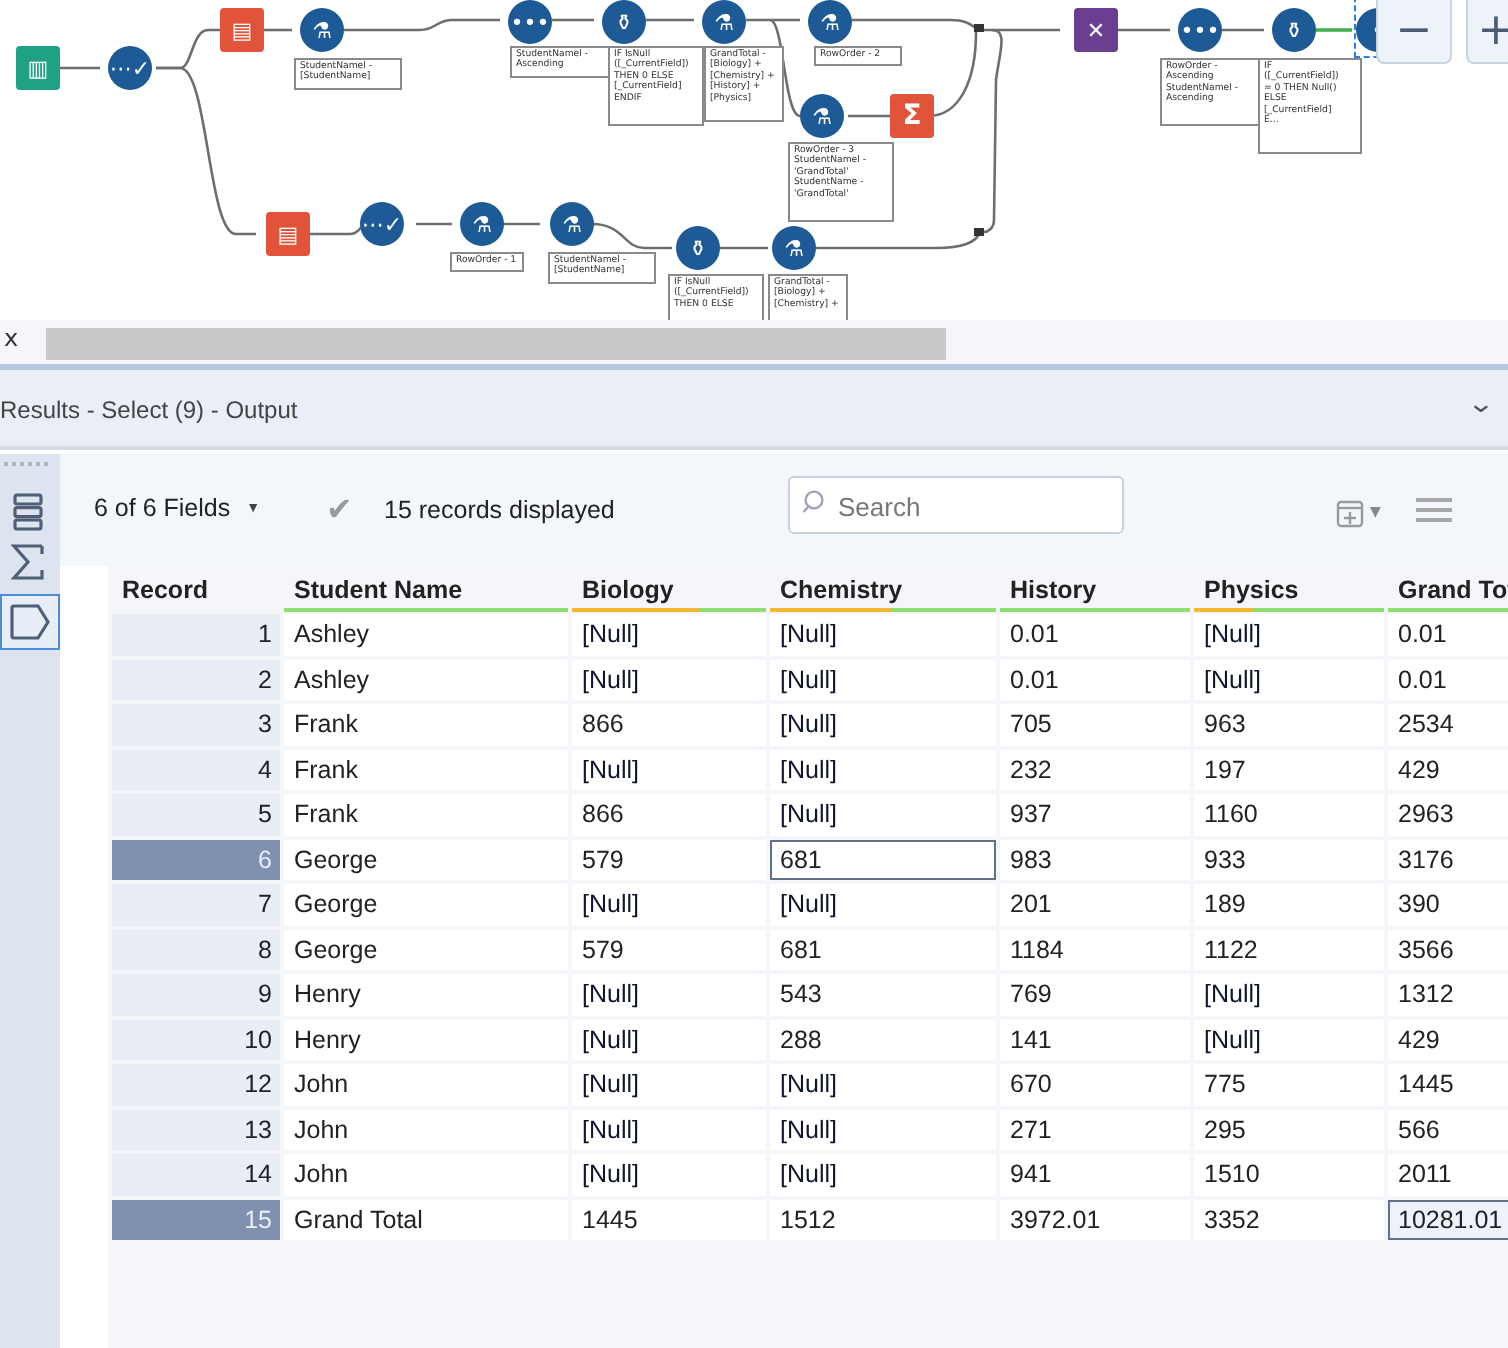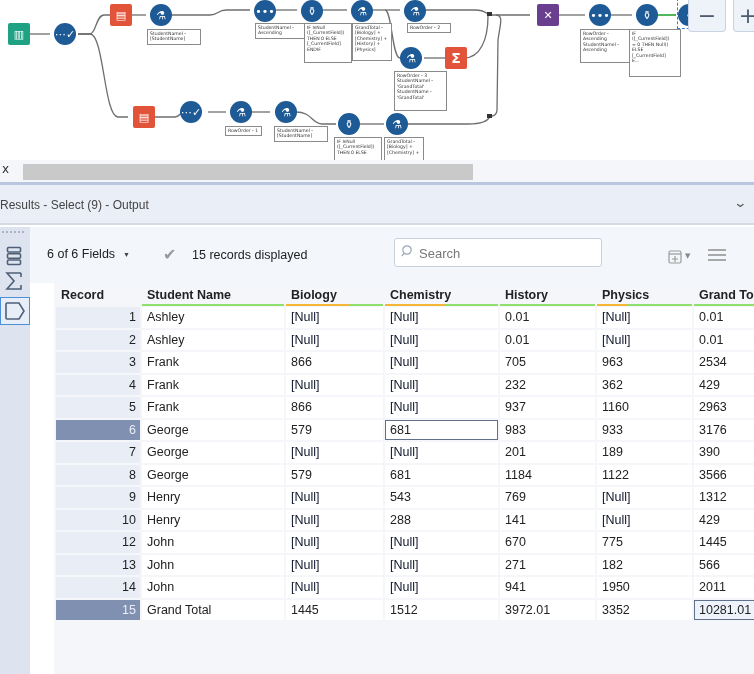--- a/index.html
+++ b/index.html
@@ -36,21 +36,21 @@
   .rail-icon { position: absolute; left: 3px; width: 22px; height: 22px; display: flex; align-items: center; justify-content: center; color: #4f5f78; }
   .rail-icon.active { left: 0; width: 30px; height: 28px; border: 1px solid #4a8fd8; background: #e8eef8; }
   .rail-sep { position: absolute; left: 4px; top: 272px; width: 22px; height: 1px; background: #b9c3d2; }
 
   
   .toolbar { position: absolute; left: 30px; top: 227px; width: 724px; height: 56px; background: #f3f6fb; }
   .fields-btn { position: absolute; left: 17px; top: 20px; font-size: 12.5px; color: #222; font-family: "Liberation Sans", sans-serif; display: flex; align-items: center; gap: 8px; }
   .fields-btn .caret { font-size: 7px; color: #444; }
   .check-icon { position: absolute; left: 133px; top: 18px; font-size: 16px; color: #9a9a9a; }
   .records-label { position: absolute; left: 162px; top: 21px; font-size: 12.5px; color: #222; font-family: "Liberation Sans", sans-serif; }
-  .search-box { position: absolute; left: 364px; top: 11px; width: 208px; height: 29px; background: #fff; border: 1px solid #c9d1de; border-radius: 3px; }
+  .search-box { position: absolute; left: 364px; top: 11px; width: 168px; height: 29px; background: #fff; border: 1px solid #c9d1de; border-radius: 3px; }
   .search-box .mag { position: absolute; left: 6px; top: 6px; width: 12px; height: 12px; }
   .search-box input { position: absolute; left: 24px; top: 3px; width: 178px; height: 22px; border: none; outline: none; font-size: 13px; color: #333; background: transparent; font-family: "Liberation Sans", sans-serif; }
   .search-box input::placeholder { color: #777; }
   .add-col-icon { position: absolute; left: 638px; top: 23px; width: 14px; height: 14px; }
   .add-col-caret { position: absolute; left: 655px; top: 25px; font-size: 7px; color: #888; }
   .menu-icon { position: absolute; left: 677px; top: 21px; width: 20px; height: 14px; }
 
   
   .grid-wrap { position: absolute; left: 30px; top: 283px; width: 745px; height: 391px; background: #f4f6fa; margin-left: 24px; }
   table.grid { border-collapse: separate; border-spacing: 2px; position: absolute; left: 0; top: 0; font-family: "Liberation Sans", sans-serif; font-size: 12.5px; color: #222; }
@@ -330,21 +330,21 @@
             <td>705</td>
             <td>963</td>
             <td>2534</td>
           </tr>
           <tr>
             <td class="rec">4</td>
             <td>Frank</td>
             <td class="null">[Null]</td>
             <td class="null">[Null]</td>
             <td>232</td>
-            <td>362</td>
+            <td>197</td>
             <td>429</td>
           </tr>
           <tr>
             <td class="rec">5</td>
             <td>Frank</td>
             <td>866</td>
             <td class="null">[Null]</td>
             <td>937</td>
             <td>1160</td>
             <td>2963</td>
@@ -402,30 +402,30 @@
             <td>670</td>
             <td>775</td>
             <td>1445</td>
           </tr>
           <tr>
             <td class="rec">13</td>
             <td>John</td>
             <td class="null">[Null]</td>
             <td class="null">[Null]</td>
             <td>271</td>
-            <td>182</td>
+            <td>295</td>
             <td>566</td>
           </tr>
           <tr>
             <td class="rec">14</td>
             <td>John</td>
             <td class="null">[Null]</td>
             <td class="null">[Null]</td>
             <td>941</td>
-            <td>1950</td>
+            <td>1510</td>
             <td>2011</td>
           </tr>
           <tr class="sel">
             <td class="rec">15</td>
             <td>Grand Total</td>
             <td>1445</td>
             <td>1512</td>
             <td>3972.01</td>
             <td>3352</td>
             <td class="focus-last">10281.01</td>

